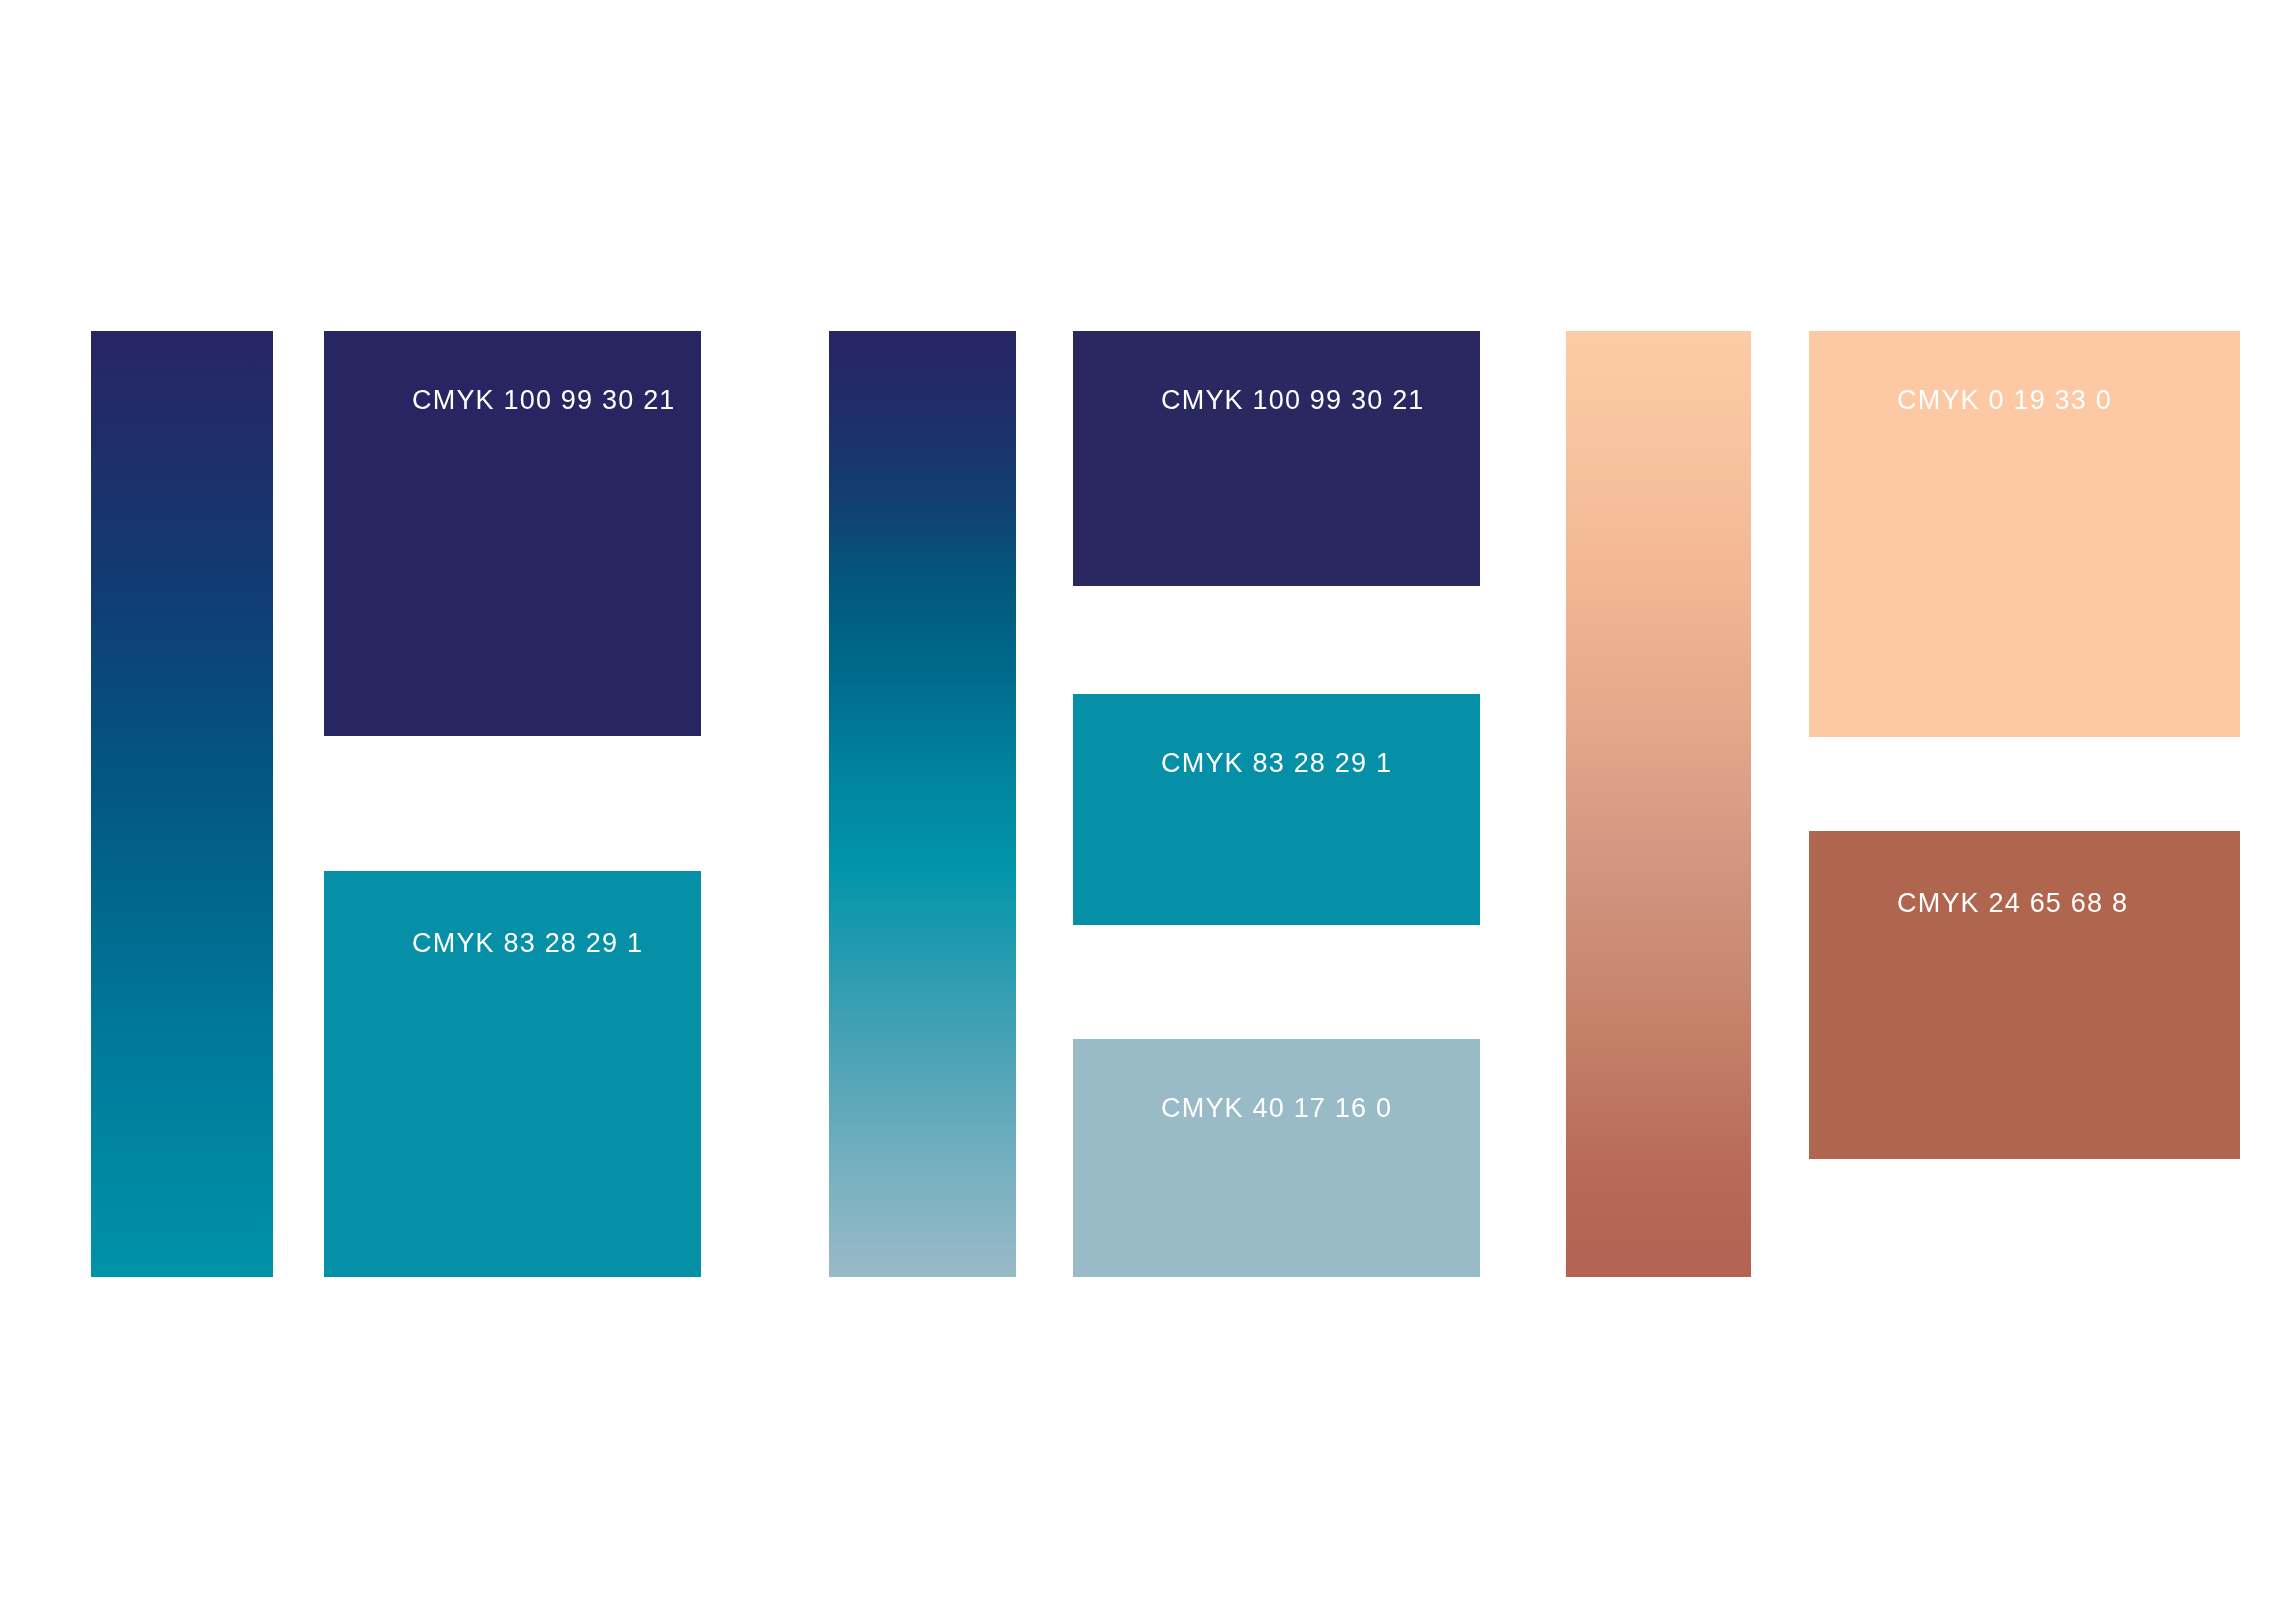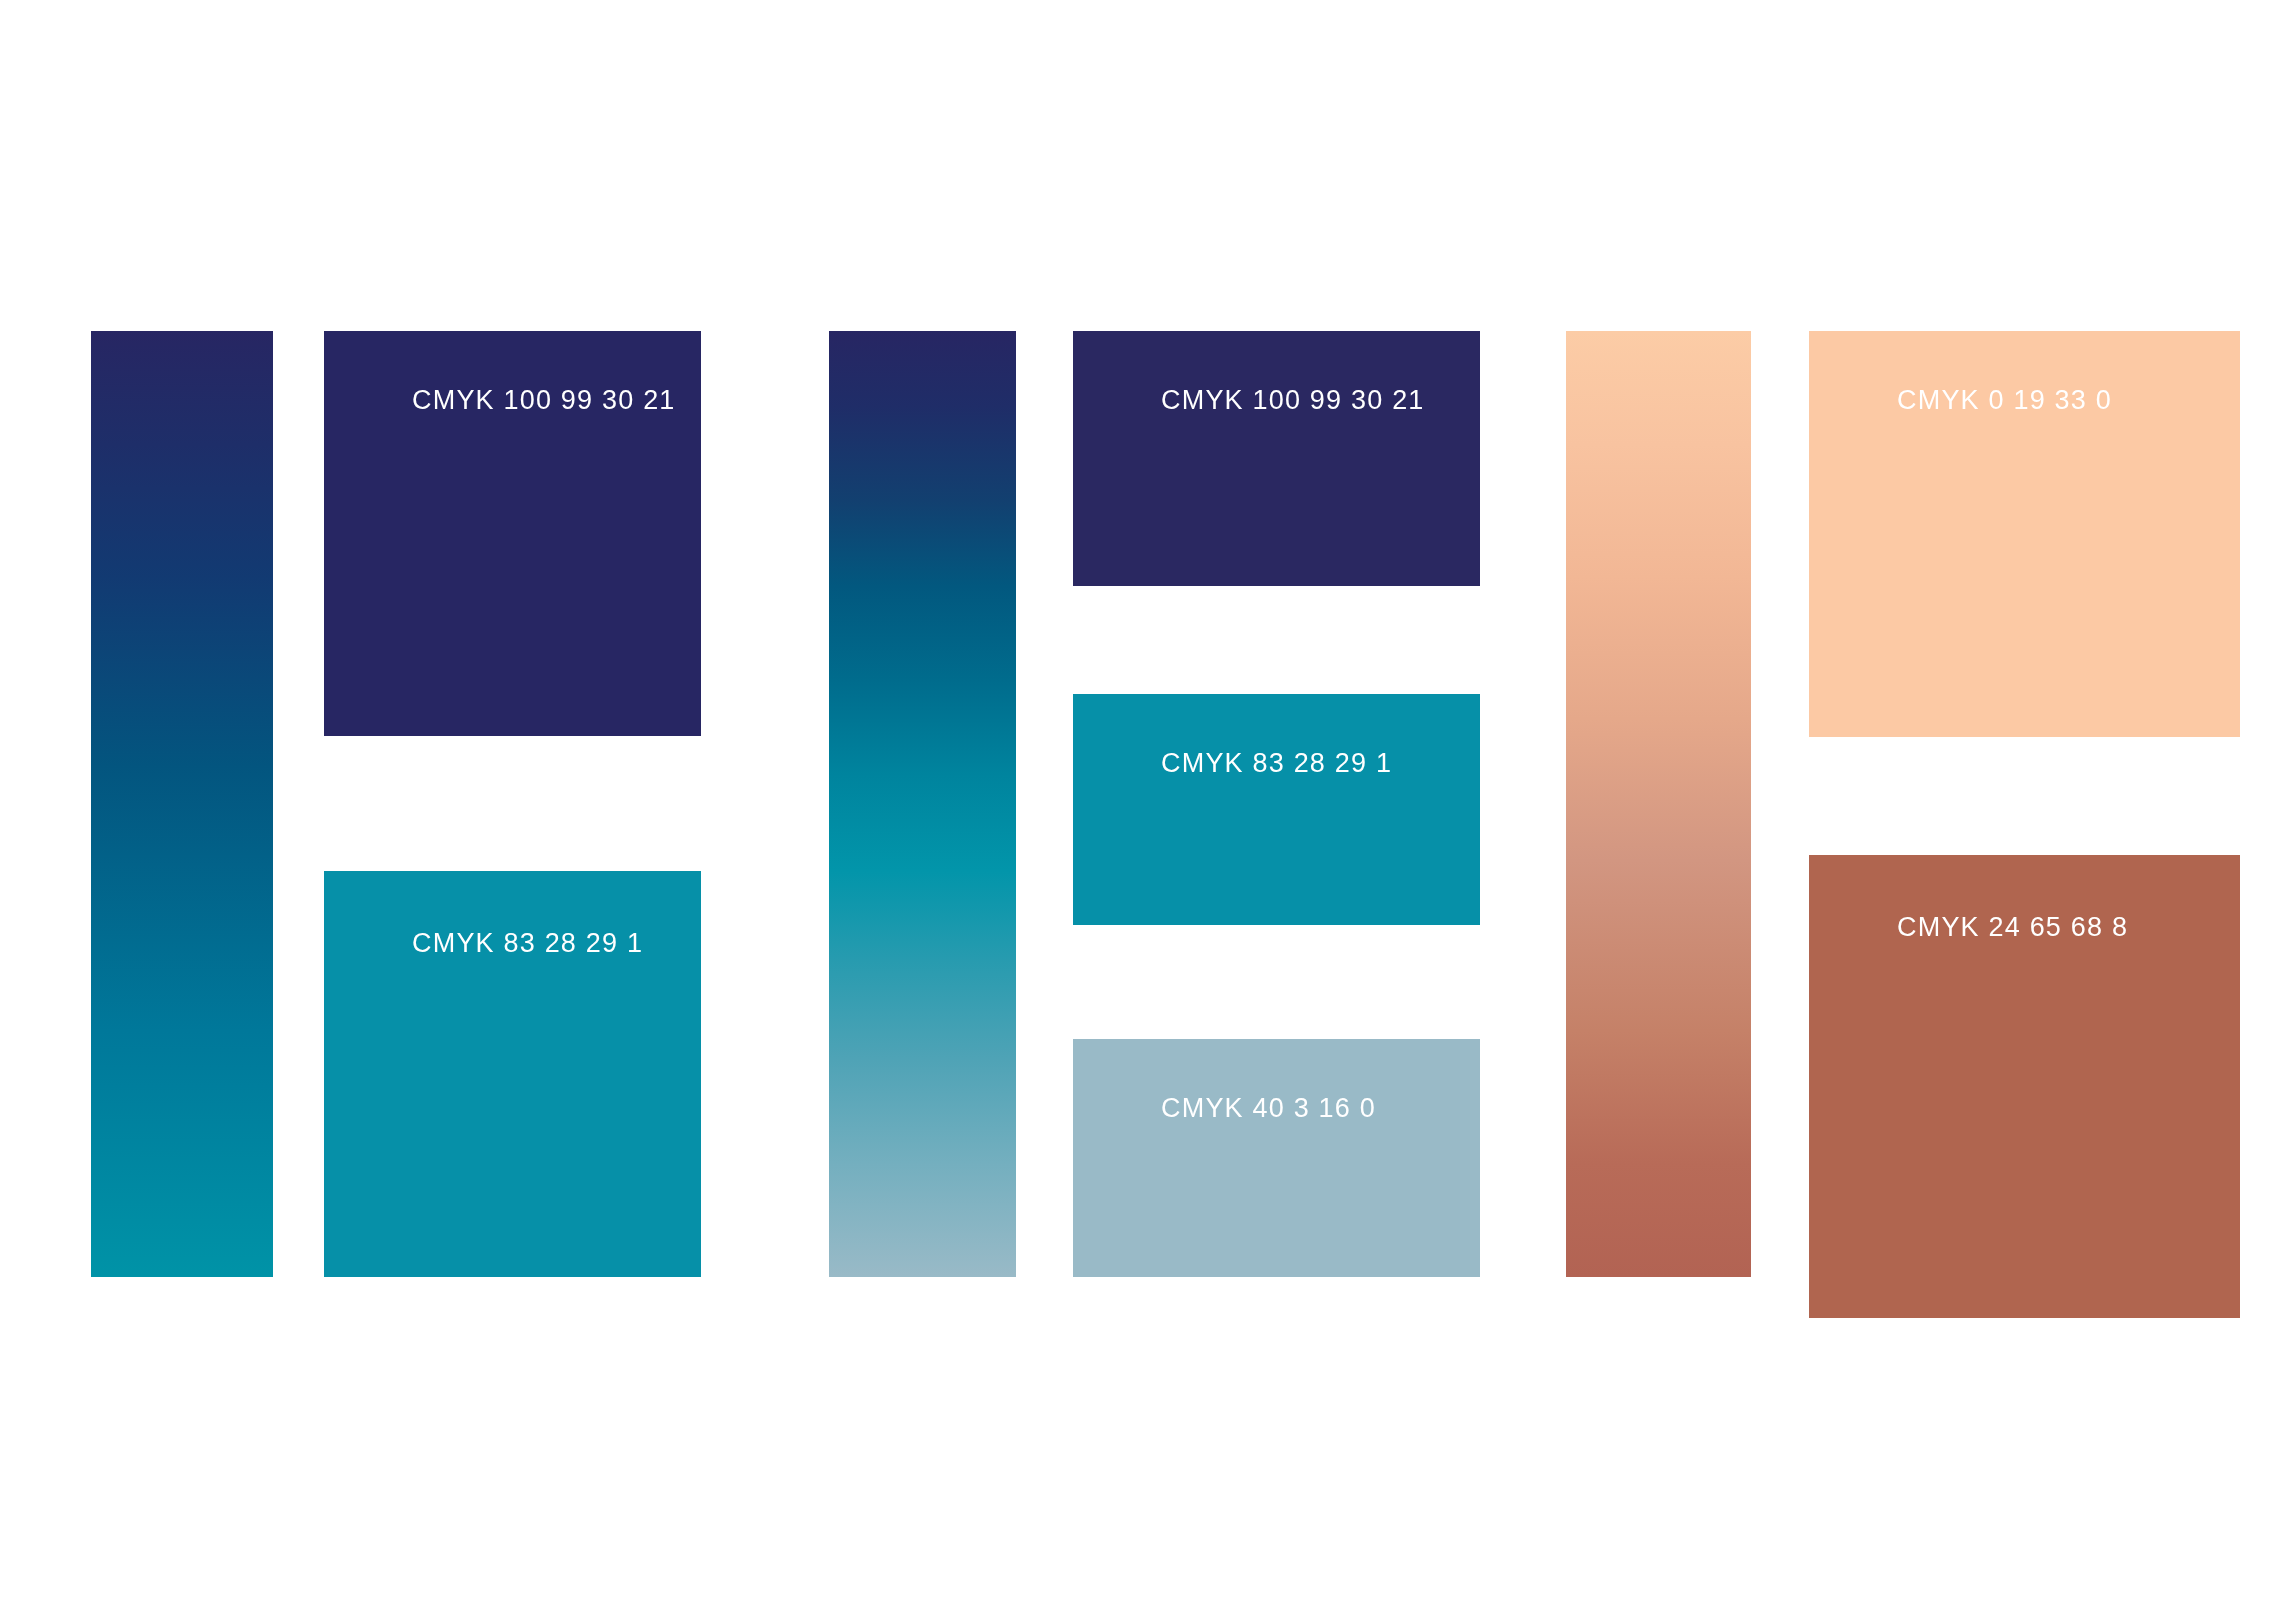--- a/index.html
+++ b/index.html
@@ -74,22 +74,22 @@
   
   .g3-ramp {
     left: 1566px; top: 331px;
     width: 185px; height: 946px;
   }
   .g3-peach {
     left: 1809px; top: 331px;
     width: 431px; height: 406px;
   }
   .g3-terra {
-    left: 1809px; top: 855px;
-    width: 431px; height: 463px; text-align: right;
+    left: 1809px; top: 831px;
+    width: 431px; height: 328px; text-align: right;
   }
 
   
   .lbl-in { left: 44px; top: 56px; }
   .lbl-in-b { left: 44px; top: 59px; }
 </style>
 </head>
 <body>
 
 <div id="palette-board">
@@ -108,21 +108,21 @@
 
   <div class="swatch g2-navy" style="background:#2A2861;">
     <span class="swatch-label lbl-in">CMYK  100 99 30 21</span>
   </div>
 
   <div class="swatch g2-teal" style="background:#0690A8;">
     <span class="swatch-label lbl-in">CMYK  83 28 29 1</span>
   </div>
 
   <div class="swatch g2-steel" style="background:#99BAC7;">
-    <span class="swatch-label lbl-in">CMYK  40 3 16 0</span>
+    <span class="swatch-label lbl-in">CMYK  40 17 16 0</span>
   </div>
 
   <div class="swatch g3-ramp" style="background:linear-gradient(to bottom,#FCCCA6 0%,#F8C3A0 12%,#F2B795 26%,#E5A88A 41%,#D29681 56%,#C58168 74%,#B86B58 88%,#B26353 100%);"></div>
 
   <div class="swatch g3-peach" style="background:#FCC9A4;">
     <span class="swatch-label lbl-in">CMYK  0 19 33 0</span>
   </div>
 
   <div class="swatch g3-terra" style="background:#B0654F;">
     <span class="swatch-label lbl-in-b">CMYK  24 65 68 8</span>

